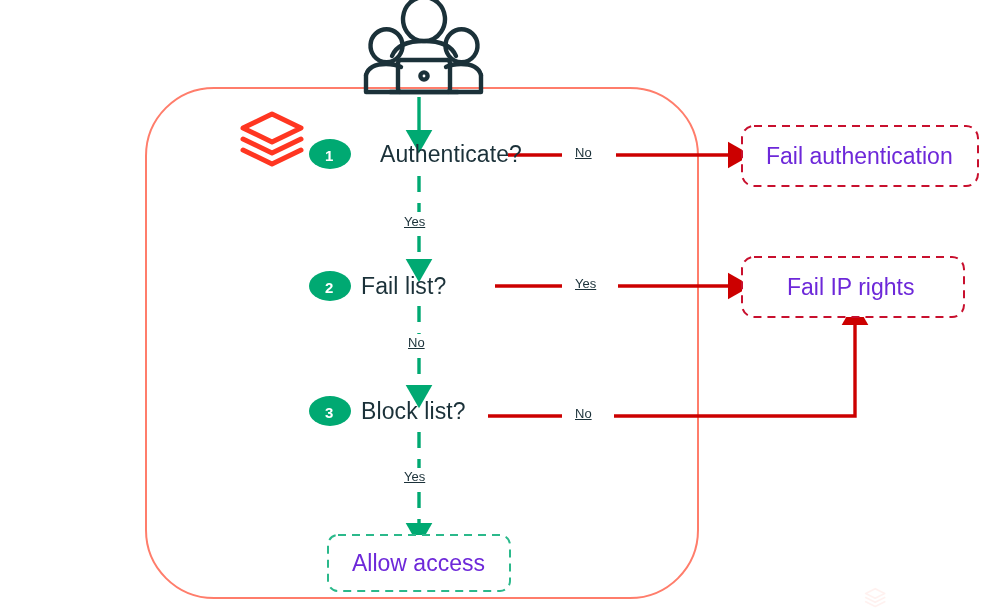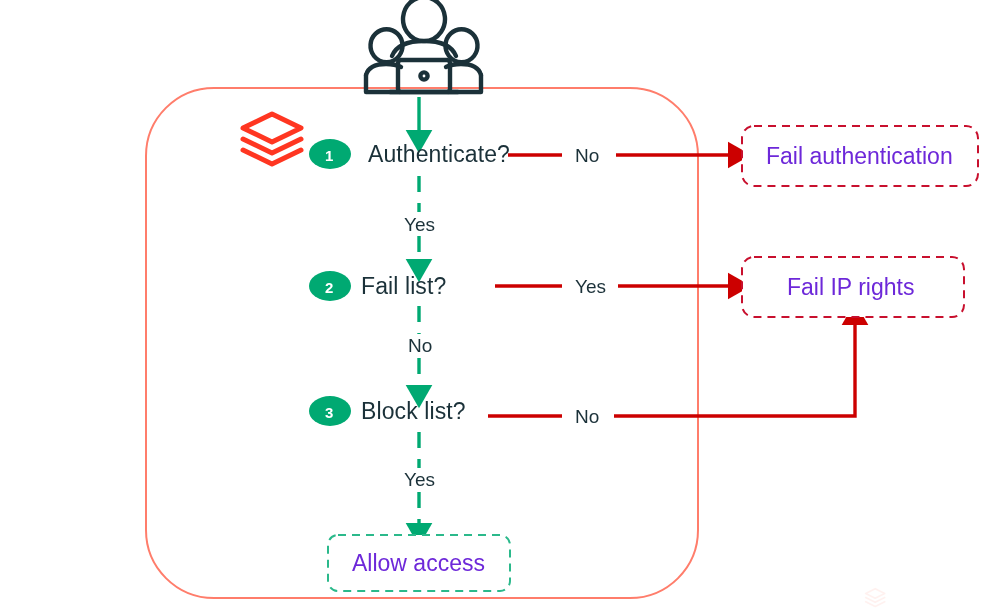--- a/index.html
+++ b/index.html
@@ -18,25 +18,26 @@
     position:absolute;
     color:#1b3139;
     font-size:23px;
     letter-spacing:.1px;
     white-space:nowrap;
     line-height:1;
   }
   .edge-label{
     position:absolute;
     color:#1b3139;
-    font-size:19px;
+    font-size:13px;
     white-space:nowrap;
     line-height:1;
     background:#ffffff;
     padding:0 7px;
+    text-decoration:underline;
   }
   .box-label{
     position:absolute;
     color:#6d28d9;
     font-size:23px;
     white-space:nowrap;
     line-height:1;
   }
   .badge-num{
     position:absolute;
@@ -134,21 +135,21 @@
 
     <rect x="742" y="257" width="222" height="60" rx="12" ry="12" fill="#ffffff" stroke="#C8102E" stroke-width="2" stroke-dasharray="8 6"></rect>
 
     <rect x="328" y="535" width="182" height="56" rx="10" ry="10" fill="#ffffff" stroke="#2BB98B" stroke-width="2" stroke-dasharray="8 6"></rect>
   </svg>
 
   <div class="badge-num" style="left:325px;top:148px;">1</div>
   <div class="badge-num" style="left:325px;top:280px;">2</div>
   <div class="badge-num" style="left:325px;top:405px;">3</div>
 
-  <div class="node-label" style="left:333px;top:143px;padding-left:35px;">Authenticate?</div>
+  <div class="node-label" style="left:345px;top:143px;padding-left:35px;">Authenticate?</div>
   <div class="node-label" style="left:361px;top:275px;">Fail list?</div>
   <div class="node-label" style="left:361px;top:400px;">Block list?</div>
 
   <div class="edge-label" style="left:568px;top:146px;">No</div>
   <div class="edge-label" style="left:568px;top:277px;">Yes</div>
   <div class="edge-label" style="left:568px;top:407px;">No</div>
 
   <div class="edge-label" style="left:397px;top:215px;">Yes</div>
   <div class="edge-label" style="left:401px;top:336px;">No</div>
   <div class="edge-label" style="left:397px;top:470px;">Yes</div>

